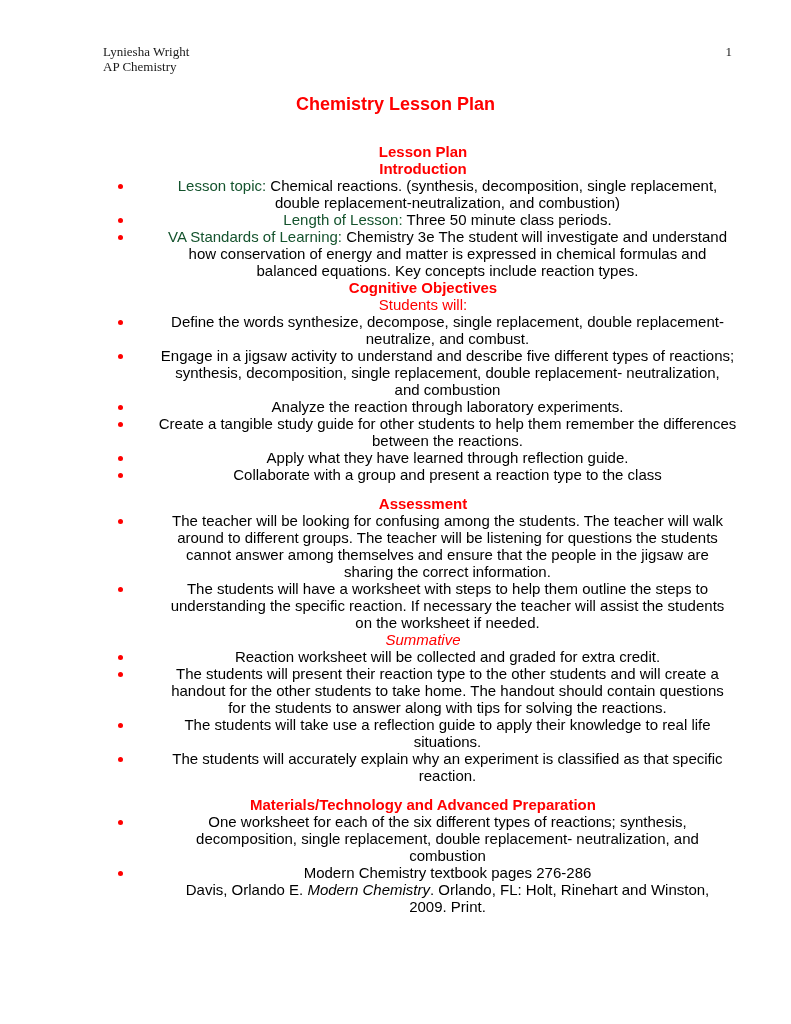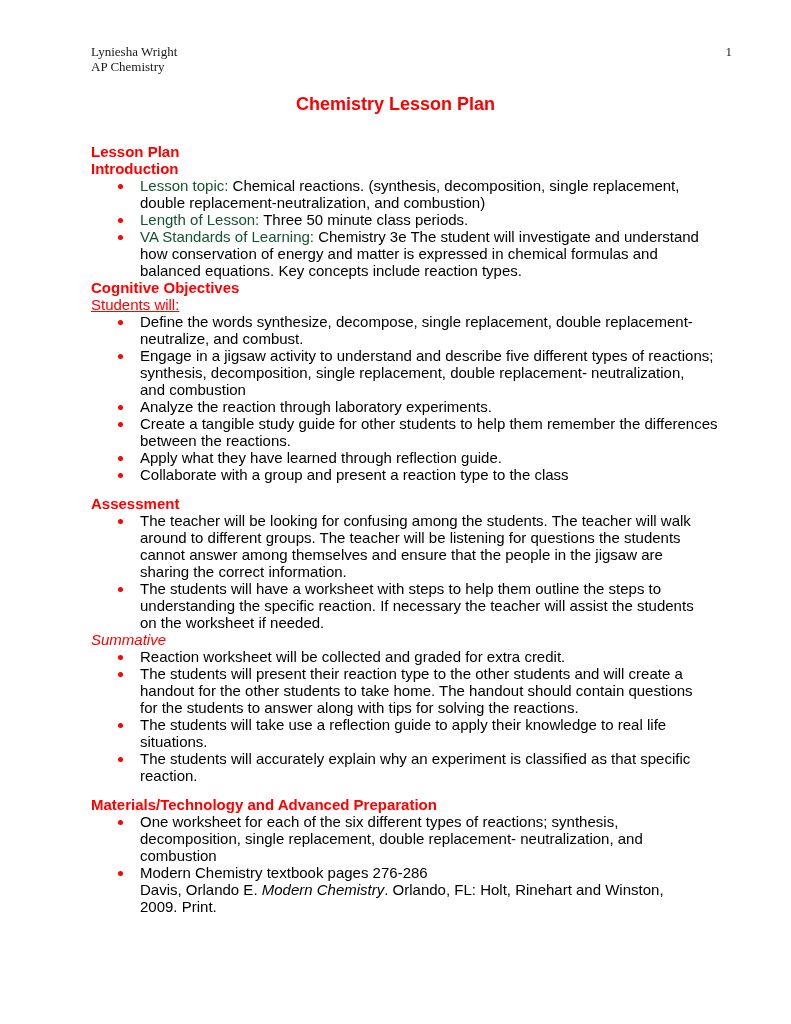--- a/index.html
+++ b/index.html
@@ -14,34 +14,34 @@
   }
   .page { width: 791px; height: 1024px; padding-top: 44px; box-sizing: border-box; }
 
   
   .hdr {
     display: flex; justify-content: space-between; align-items: flex-start;
     padding-left: 91px; padding-right: 59px;
     font-family: "Liberation Serif", serif;
     font-size: 13px; line-height: 15px; color: #1a1a1a;
   }
-  .hdr-left div { white-space: pre; }
+  .hdr-left div { white-space: pre; margin-left: 12px; }
 
   
   .title {
     margin: 22px 0 0 0;
     text-align: center;
     font-size: 18px; line-height: 17px;
     font-weight: bold; color: #ff0000;
   }
 
   
-  .main { margin: 30px 16px 0 91px; padding-right: 20px; }
+  .main { margin: 30px 16px 0 91px; padding-right: 20px; text-align: center; }
   .h { font-weight: bold; color: #ff0000; }
-  .lead { color: #ff0000; text-decoration: underline; }
+  .lead { color: #ff0000; }
   .sub-it { color: #ff0000; font-style: italic; }
   .gap { margin-top: 12px; }
 
   ul.blist { list-style: none; margin: 0; padding: 0; }
   ul.blist > li {
     position: relative;
     padding-left: 49px;   
     margin: 0;
     max-width: 620px;
   }

